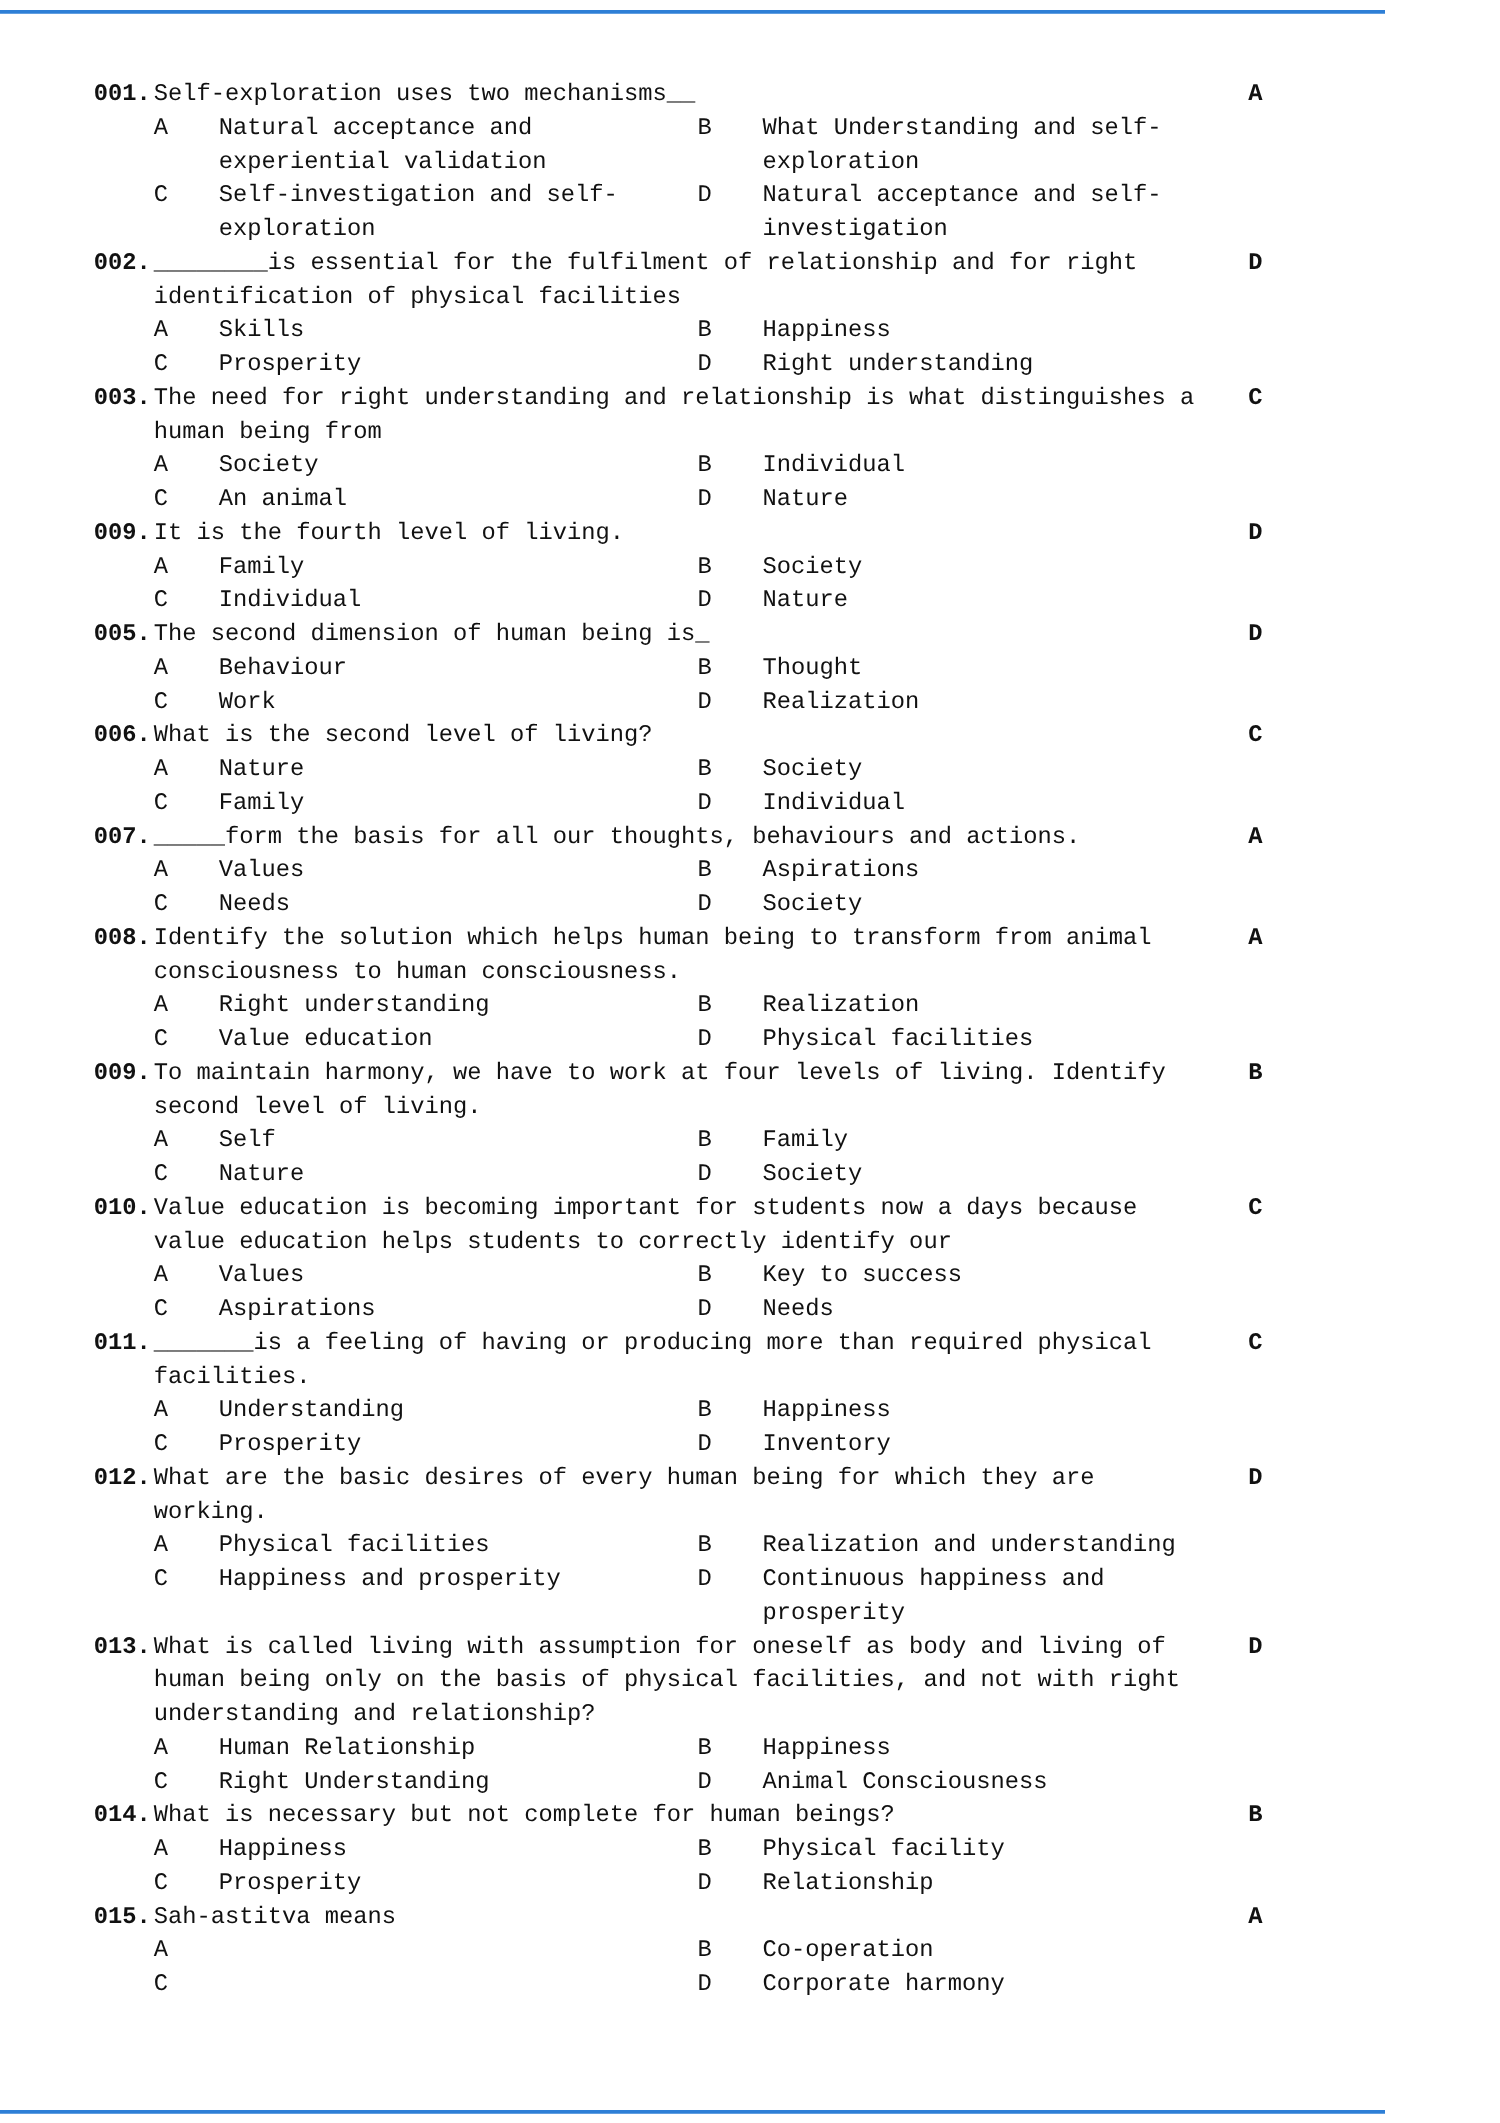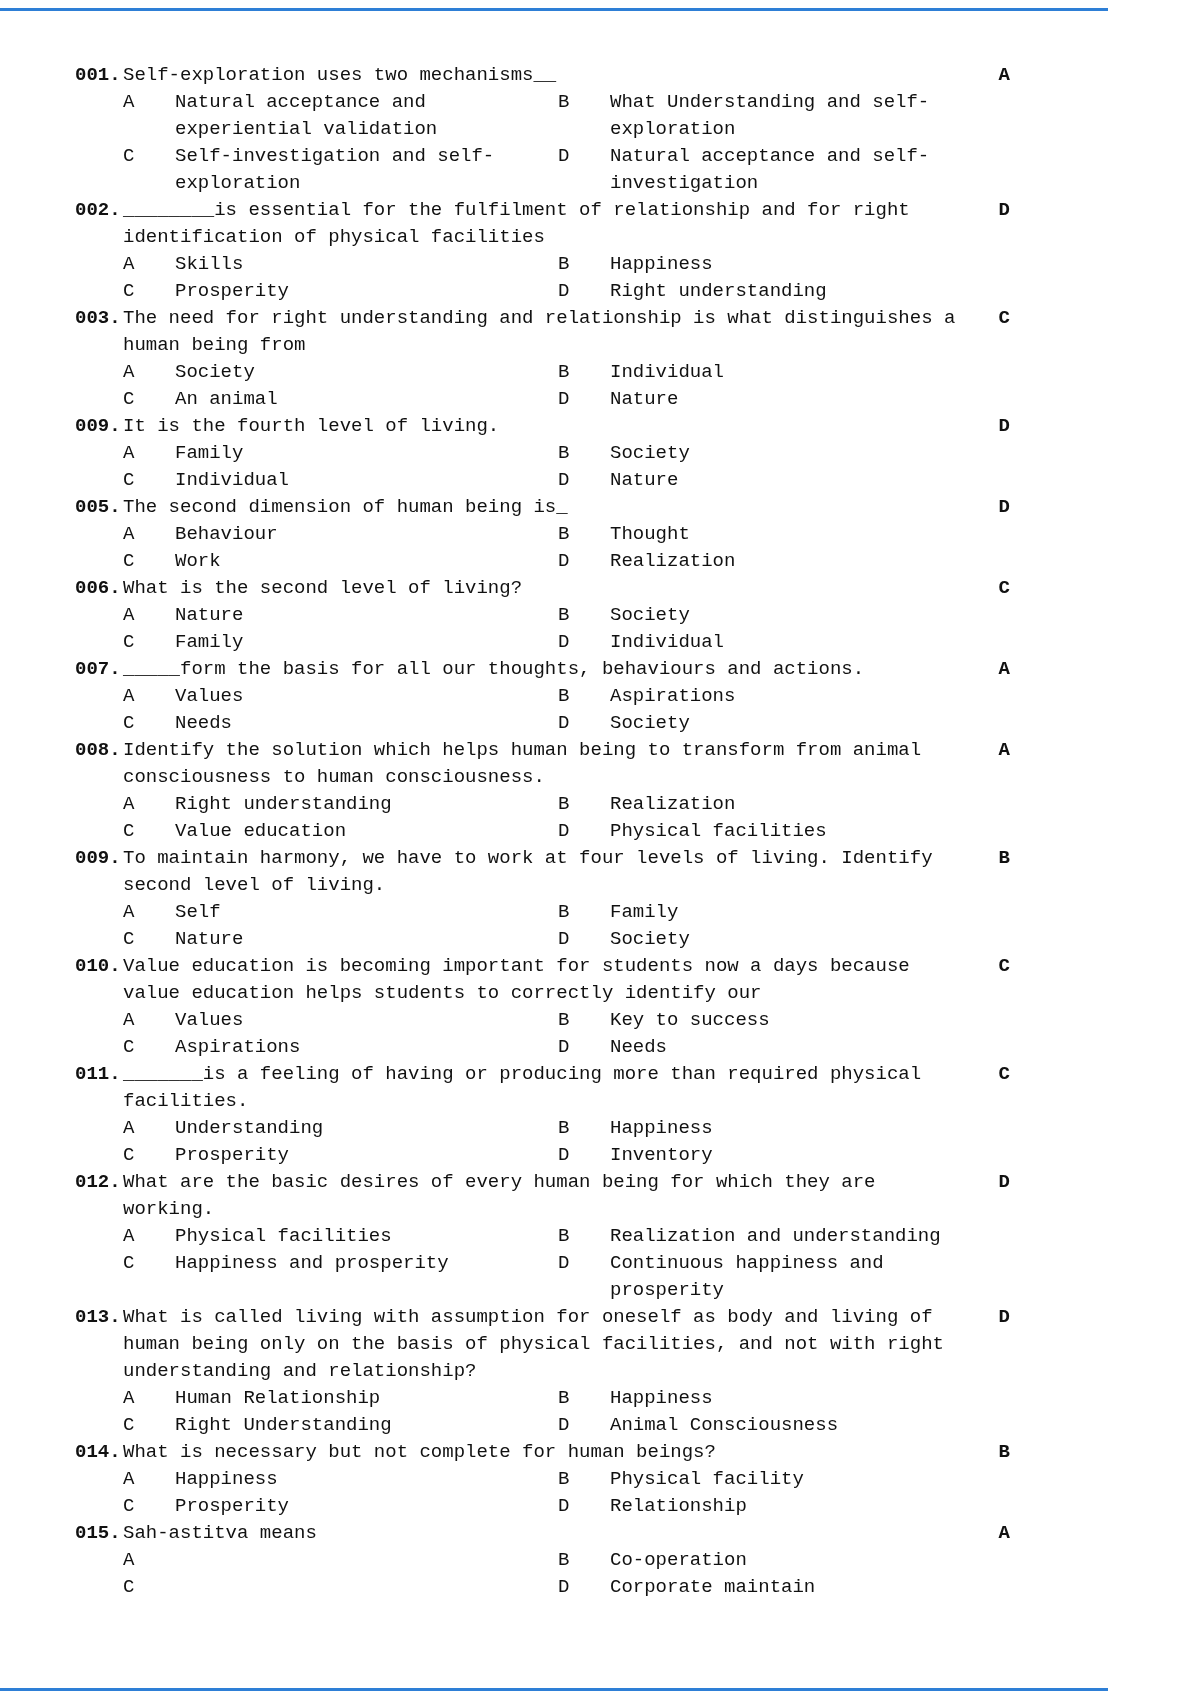--- a/index.html
+++ b/index.html
@@ -455,20 +455,20 @@
       </div>
           <div class="opt">
         <span class="opt-letter">B</span>
         <span class="opt-text">Co-operation</span>
       </div>
           <div class="opt">
         <span class="opt-letter">C</span>
       </div>
           <div class="opt">
         <span class="opt-letter">D</span>
-        <span class="opt-text">Corporate maintain</span>
+        <span class="opt-text">Corporate harmony</span>
       </div>
         </div>
   </div>
 </div>
 
   <div class="rule bottom" style="background: rgb(46, 127, 214);"></div>
 </div>
 
 </body></html>

